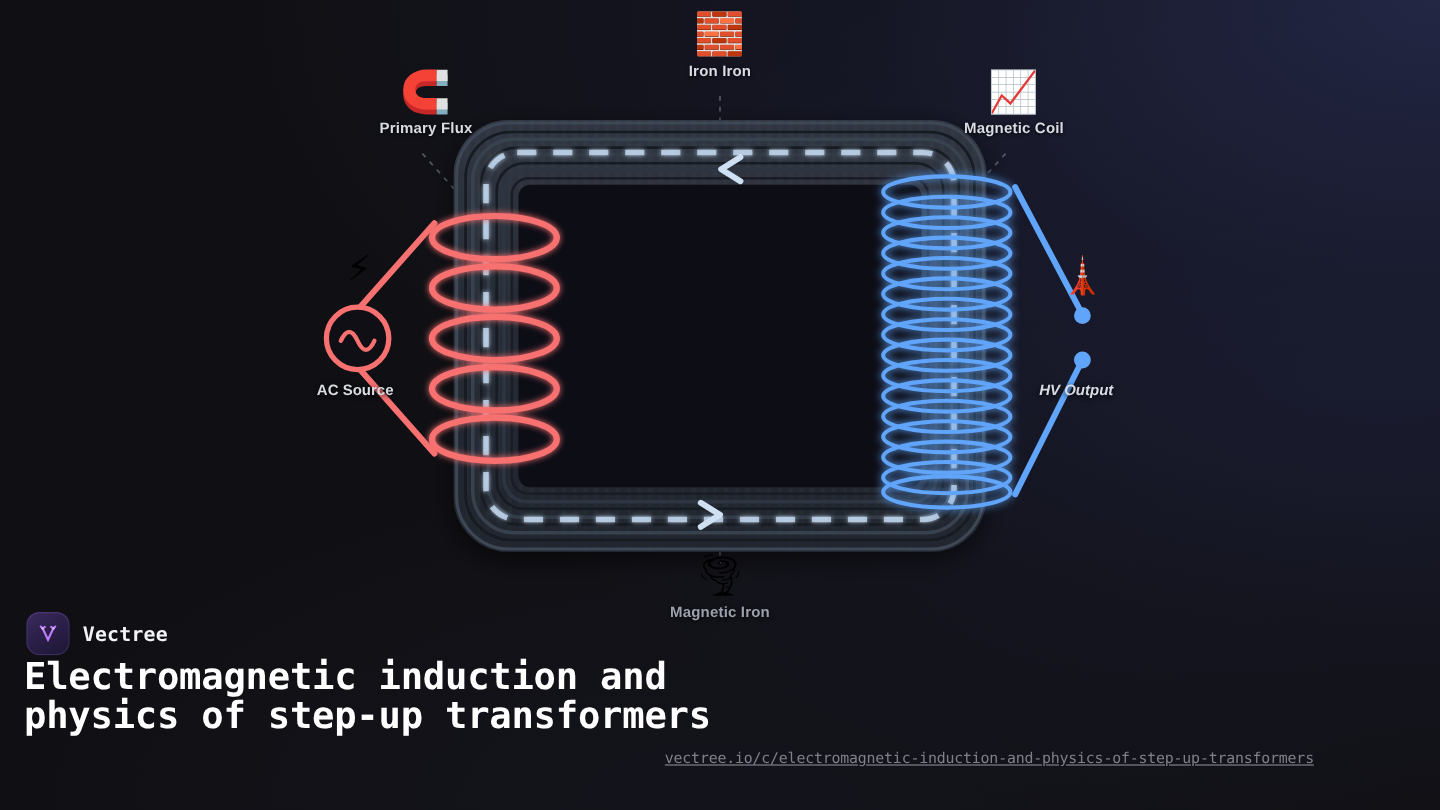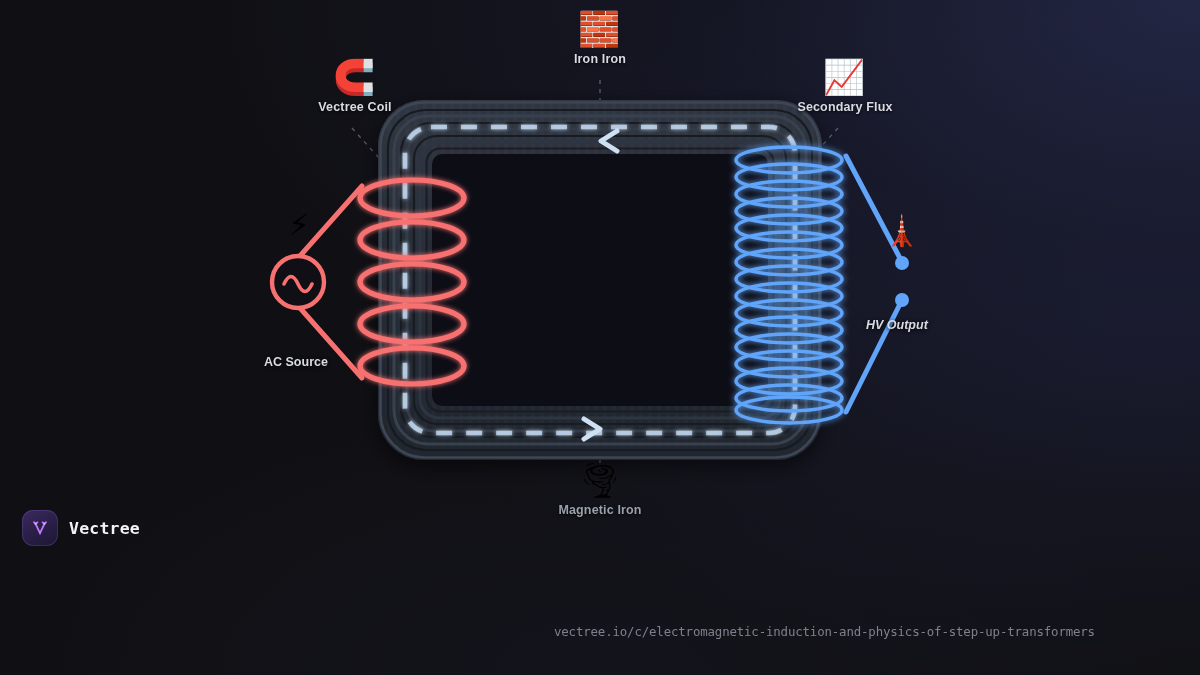--- a/index.html
+++ b/index.html
@@ -73,21 +73,21 @@
   .inline-cap {
     position: absolute;
     font-size: 12.5px;
     font-weight: bold;
     color: #d8dbe2;
     white-space: nowrap;
     text-shadow: 0 1px 4px rgba(0,0,0,0.9);
     pointer-events: none;
     user-select: none;
   }
-  #cap-ac  { left: 264px; top: 318px; margin-top: 37px; }
+  #cap-ac  { left: 264px; top: 318px; }
   #cap-hv  { left: 866px; top: 318px; font-style: italic; }
 
   
   #brand {
     position: absolute;
     left: 22px;
     top: 510px;
     display: flex;
     align-items: center;
     gap: 11px;
@@ -126,20 +126,21 @@
 
   #urlbar {
     position: absolute;
     left: 554px;
     top: 624px;
     font-family: "DejaVu Sans Mono", monospace;
     font-size: 12.4px;
     color: #7e818c;
     letter-spacing: -0.15px;
     white-space: nowrap;
+    text-decoration: underline;
   }
 </style>
 </head>
 <body>
 
 <div id="stage">
 
   <svg id="diagram" viewBox="0 0 1200 675">
     <defs>
 
@@ -265,31 +266,31 @@
       <line x1="846" y1="412" x2="902" y2="300"></line>
     </g>
     <g fill="#60a5fa">
       <circle cx="902" cy="263" r="7"></circle>
       <circle cx="902" cy="300" r="7"></circle>
     </g>
   </svg>
 
   <div class="anno" id="anno-primary">
     <div class="glyph">🧲</div>
-    <div class="cap">Vectree Coil</div>
+    <div class="cap">Primary Flux</div>
   </div>
 
   <div class="anno" id="anno-core">
     <div class="glyph">🧱</div>
     <div class="cap">Iron Iron</div>
   </div>
 
   <div class="anno" id="anno-secondary">
     <div class="glyph">📈</div>
-    <div class="cap">Secondary Flux</div>
+    <div class="cap">Magnetic Coil</div>
   </div>
 
   <div class="anno dim" id="anno-flux">
     <div class="glyph">🌪</div>
     <div class="cap">Magnetic Iron</div>
   </div>
 
   <div class="anno" id="anno-spark" style="left:283px; top:210px; width:32px;">
     <div class="glyph" style="font-size:30px;">⚡</div>
   </div>
@@ -311,16 +312,17 @@
         </g>
         <g fill="#e4b6ff">
           <circle cx="7.2" cy="7.4" r="1.15"></circle>
           <circle cx="16.8" cy="7.4" r="1.15"></circle>
         </g>
       </svg>
     </div>
     <div id="brand-name">Vectree</div>
   </div>
 
+  <div id="headline">Electromagnetic induction and physics of step-up transformers</div>
 
   <div id="urlbar">vectree.io/c/electromagnetic-induction-and-physics-of-step-up-transformers</div>
 
 </div>
 
 </body></html>

